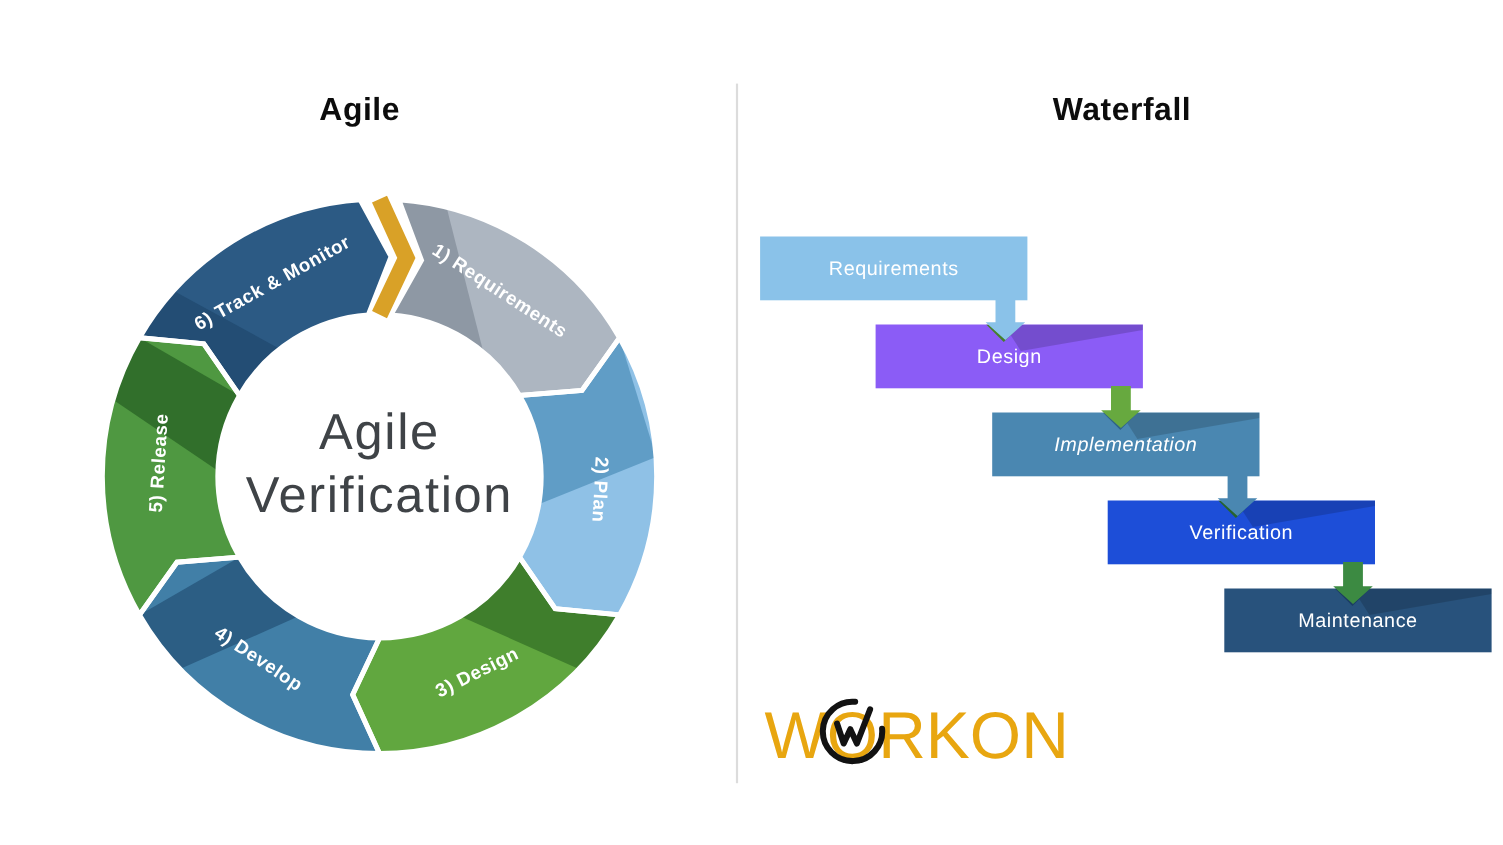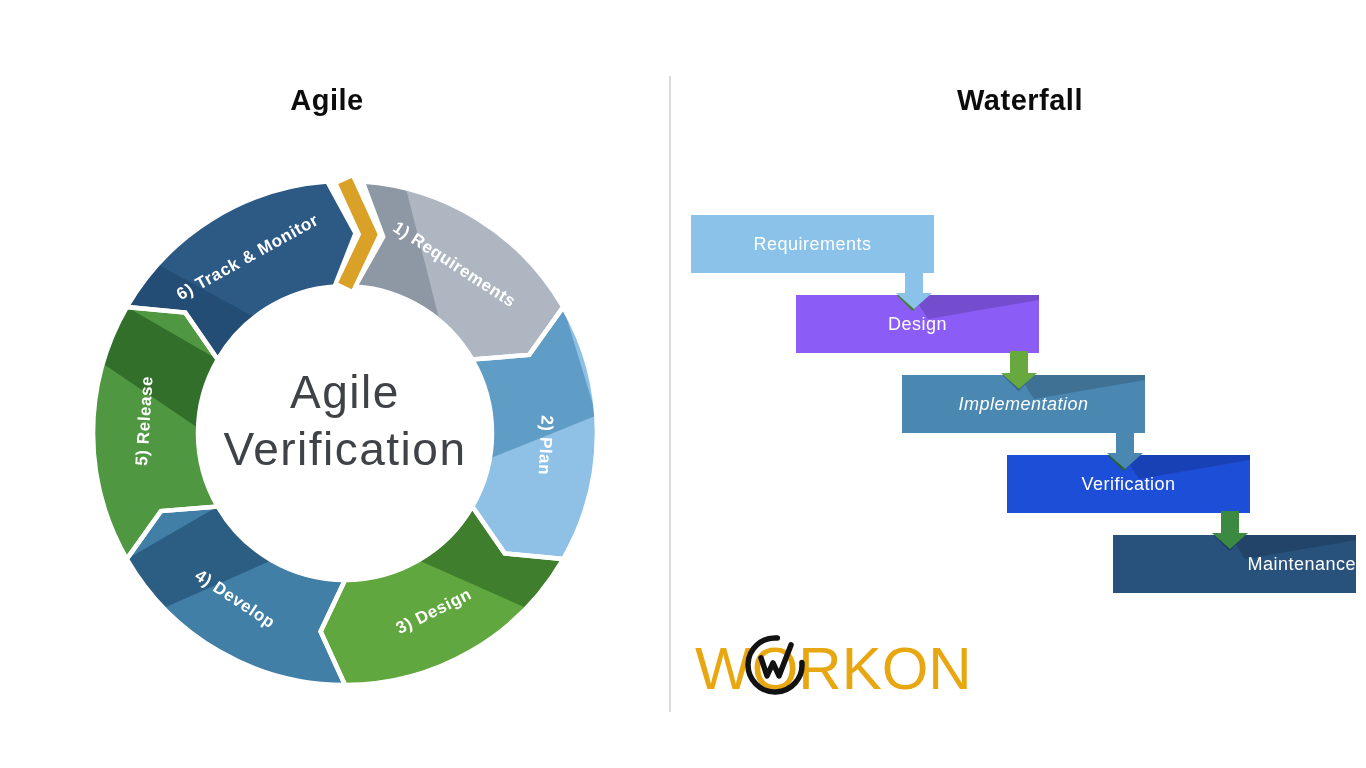--- a/index.html
+++ b/index.html
@@ -20,21 +20,21 @@
   #cycle-center{position:absolute;left:180px;top:364px;width:330px;text-align:center;
                 color:#3f4347;font-size:46px;font-weight:300;line-height:57px;letter-spacing:1.5px;}
 
   .wf-box{position:absolute;width:243px;height:58px;line-height:58px;text-align:center;
           color:#ffffff;font-size:18px;letter-spacing:0.5px;}
   .wf-notch{position:absolute;left:96px;top:0;}
   #wf-step-0{left:691px;top:215px;}
   #wf-step-1{left:796px;top:295px;}
   #wf-step-2{left:902px;top:375px;}
   #wf-step-3{left:1007px;top:455px;}
-  #wf-step-4{left:1113px;top:535px;text-align:right;}
+  #wf-step-4{left:1113px;top:535px;}
 
   .wf-arrow{position:absolute;width:40px;height:40px;}
   #wf-arrow-0{left:894px;top:271px;}
   #wf-arrow-1{left:999px;top:351px;}
   #wf-arrow-2{left:1105px;top:431px;}
   #wf-arrow-3{left:1210px;top:511px;}
 
   #logo{position:absolute;left:695px;top:634px;font-size:60px;font-weight:400;
         letter-spacing:0px;line-height:70px;}
   .logo-o{position:relative;display:inline-block;}

